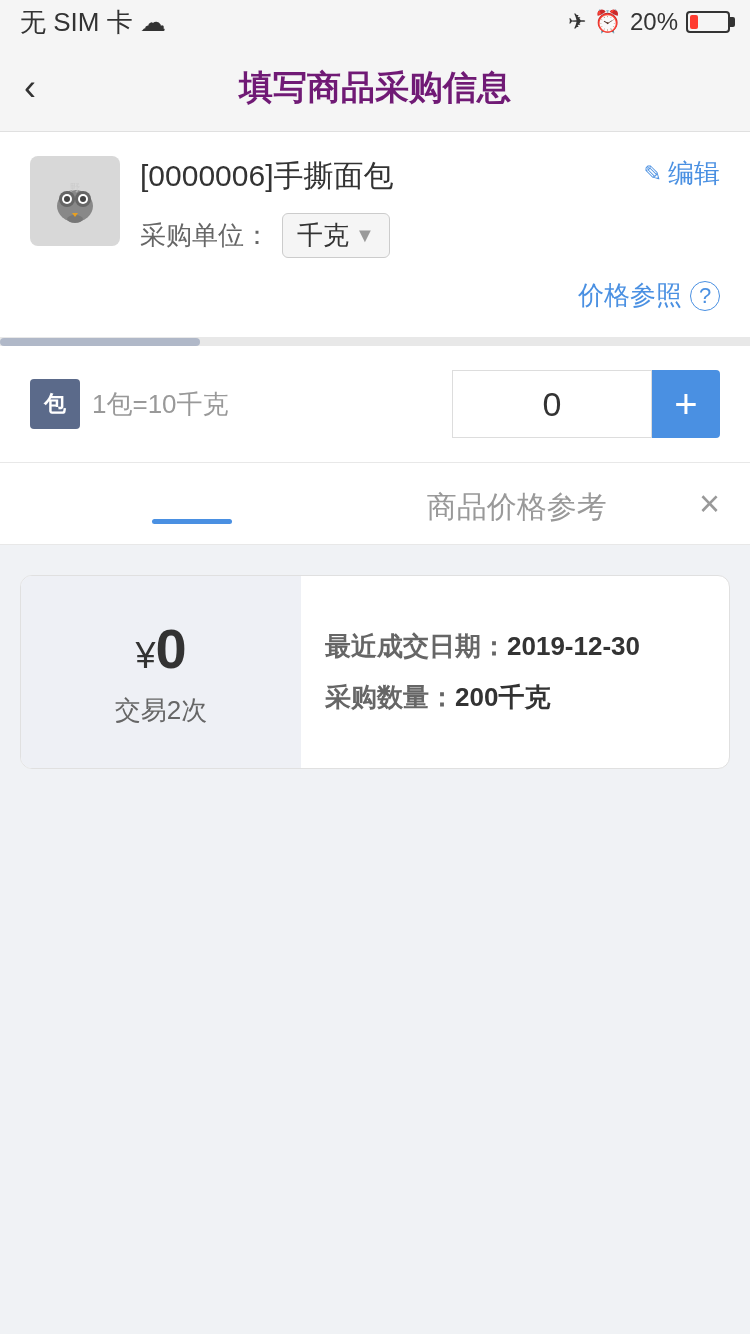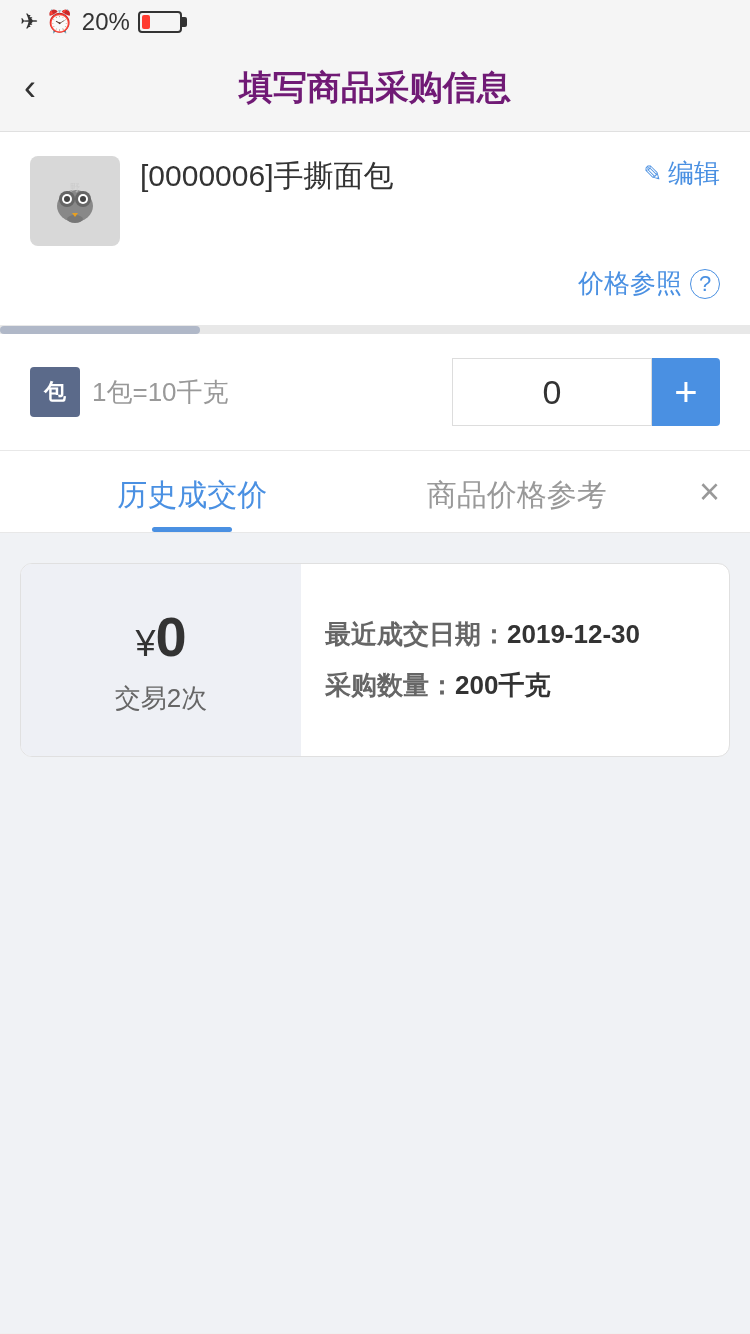--- a/index.html
+++ b/index.html
@@ -345,20 +345,23 @@
       color: #333;
     }
     .transaction-detail-label {
       color: #666;
     }
   </style>
 </head>
 <body>
 
 <div class="status-bar">
+  <div class="status-left">
+    <span>无 SIM 卡 ☁</span>
+  </div>
   <div class="status-right">
     <span style="font-size:22px;">✈</span>
     <span style="font-size:22px;">⏰</span>
     <span>20%</span>
     <div class="battery-icon">
       <div class="battery-fill"></div>
     </div>
   </div>
 </div>
 
@@ -383,20 +386,27 @@
           <circle cx="22" cy="28" r="3" fill="#444"></circle>
           <circle cx="38" cy="28" r="3" fill="#444"></circle>
           <ellipse cx="30" cy="48" rx="8" ry="4" fill="#777"></ellipse>
           <polygon points="27,42 30,46 33,42" fill="#e8a020"></polygon>
           <text x="30" y="20" text-anchor="middle" font-size="10" fill="#ccc">野</text>
         </svg>
       </div>
 
       <div class="product-info">
         <div class="product-name">[0000006]手撕面包</div>
+        <div class="product-unit-row">
+          <span class="unit-label">采购单位：</span>
+          <div class="unit-select">
+            <span>千克</span>
+            <span style="font-size:20px;color:#999;">▼</span>
+          </div>
+        </div>
       </div>
     </div>
 
     <div class="edit-link">
       <span style="font-size:22px;">✎</span>
       <span>编辑</span>
     </div>
   </div>
 
   <div class="price-ref-row" style="margin-top:16px;">
@@ -423,21 +433,20 @@
       <span>0</span>
     </div>
     <div class="quantity-plus-btn">
       <span>+</span>
     </div>
   </div>
 </div>
 
 <div class="tab-bar">
   <div class="tab-item active">
-    <span>历史成交价</span>
     <div class="tab-underline"></div>
   </div>
   <div class="tab-item">
     <span>商品价格参考</span>
   </div>
   <div class="tab-close">
     <span>×</span>
   </div>
 </div>
 

